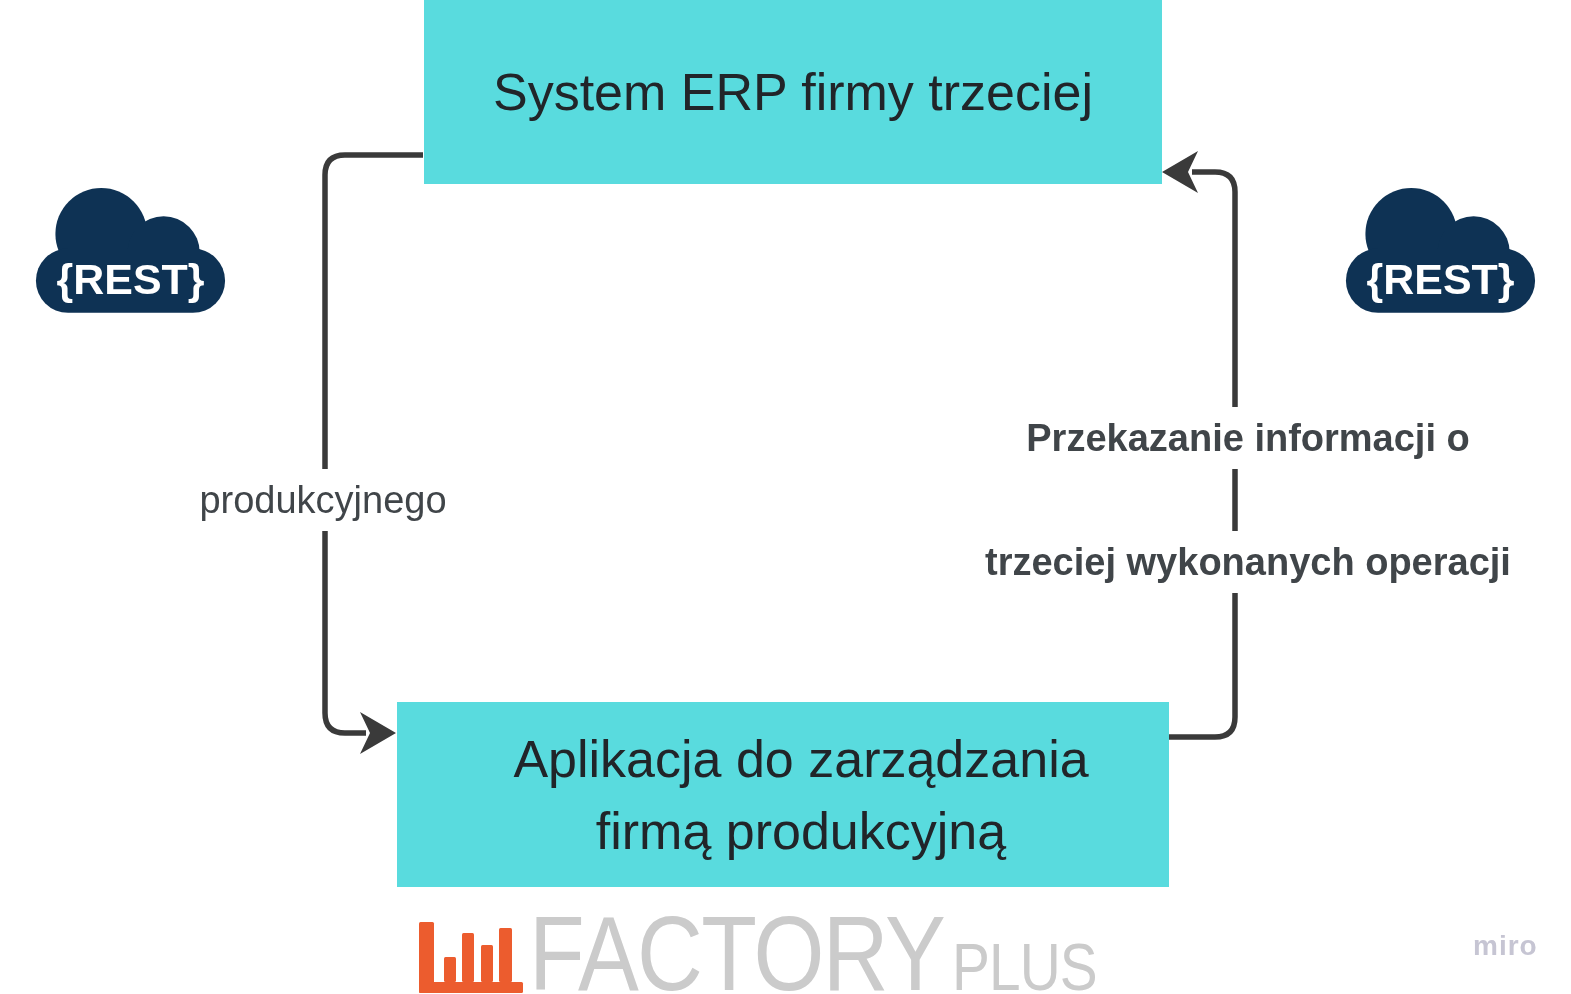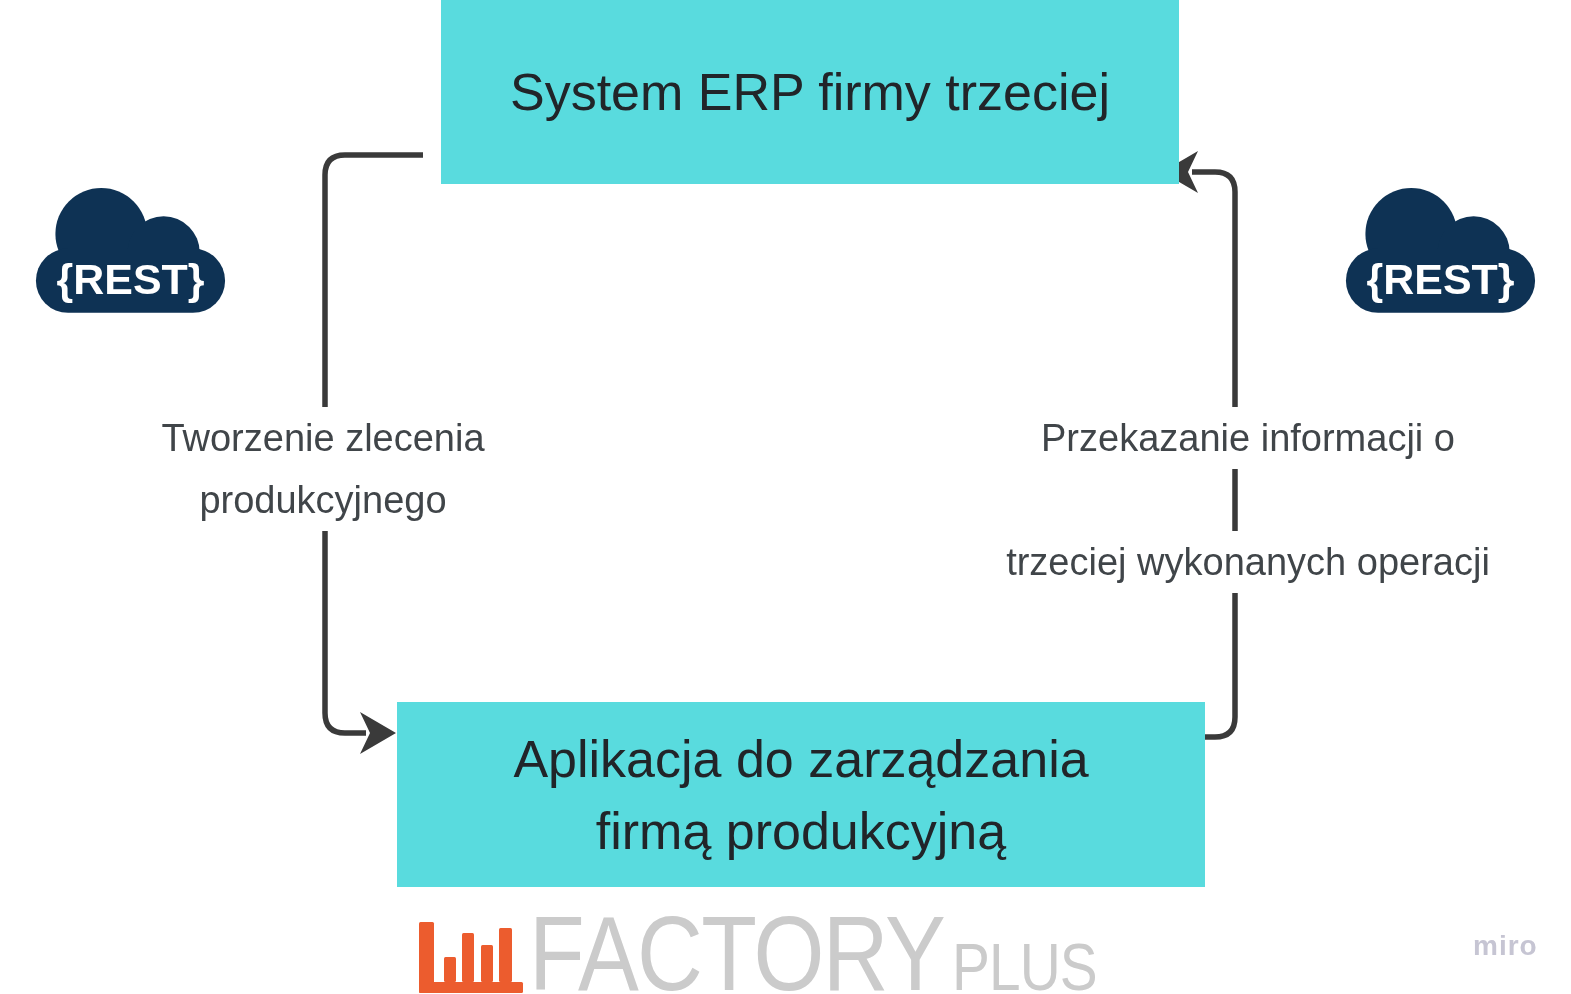--- a/index.html
+++ b/index.html
@@ -10,29 +10,29 @@
   
   .connectors{position:absolute;left:0;top:0;width:1571px;height:994px;z-index:1;}
   .connector-path{fill:none;stroke:#3a3a3a;stroke-width:5.5;stroke-linejoin:round;}
   .arrowhead{fill:#3a3a3a;stroke:none;}
   
   .shape-box{
     position:absolute;background:#59dbde;z-index:3;
     display:flex;flex-direction:column;align-items:center;justify-content:center;
     color:#212529;font-size:52px;line-height:72px;text-align:center;
   }
-  .shape-box.top{left:441px;top:0;width:738px;height:184px;align-items:center;}
-  .shape-box.bottom{left:397px;top:702px;width:808px;height:185px;}
+  .shape-box.top{left:424px;top:0;width:738px;height:184px;align-items:center;}
+  .shape-box.bottom{left:397px;top:702px;width:736px;height:185px;padding-left:36px;}
   
   .connector-label{
     position:absolute;z-index:2;text-align:center;
     color:#404549;font-size:38px;line-height:62px;
   }
   .connector-label.left{left:73px;top:407px;width:500px;}
-  .connector-label.right{left:938px;top:407px;width:620px;}
+  .connector-label.right{left:938px;top:407px;width:620px;font-weight:bold;}
   .connector-label span{display:inline-block;background:#ffffff;padding:0 8px;}
   
   .cloud{position:absolute;z-index:3;width:195px;height:137px;}
   .cloud.left{left:33px;top:180px;}
   .cloud.right{left:1343px;top:180px;}
   .cloud text{
     font-family:"Liberation Sans","DejaVu Sans",sans-serif;
     font-weight:bold;fill:#ffffff;
   }
   
@@ -73,21 +73,21 @@
   <div class="shape-box top">
     <span>System ERP firmy trzeciej</span>
   </div>
 
   <div class="shape-box bottom">
     <span>Aplikacja do zarządzania</span>
     <span>firmą produkcyjną</span>
   </div>
 
   <div class="connector-label left">
-    <span>Tworzenie zlecenia</span><br>
+    <br>
     <span>produkcyjnego</span>
   </div>
 
   <div class="connector-label right">
     <span>Przekazanie informacji o</span><br>
     <br>
     <span>trzeciej wykonanych operacji</span>
   </div>
 
   <svg class="cloud left" viewBox="0 0 200 140" xmlns="http://www.w3.org/2000/svg">

